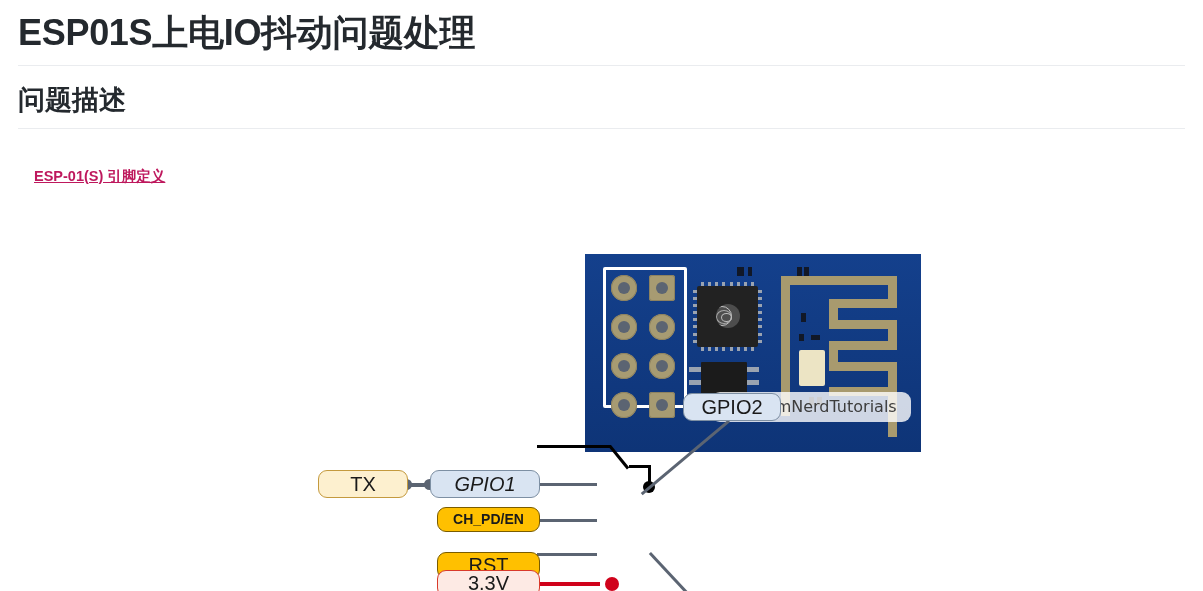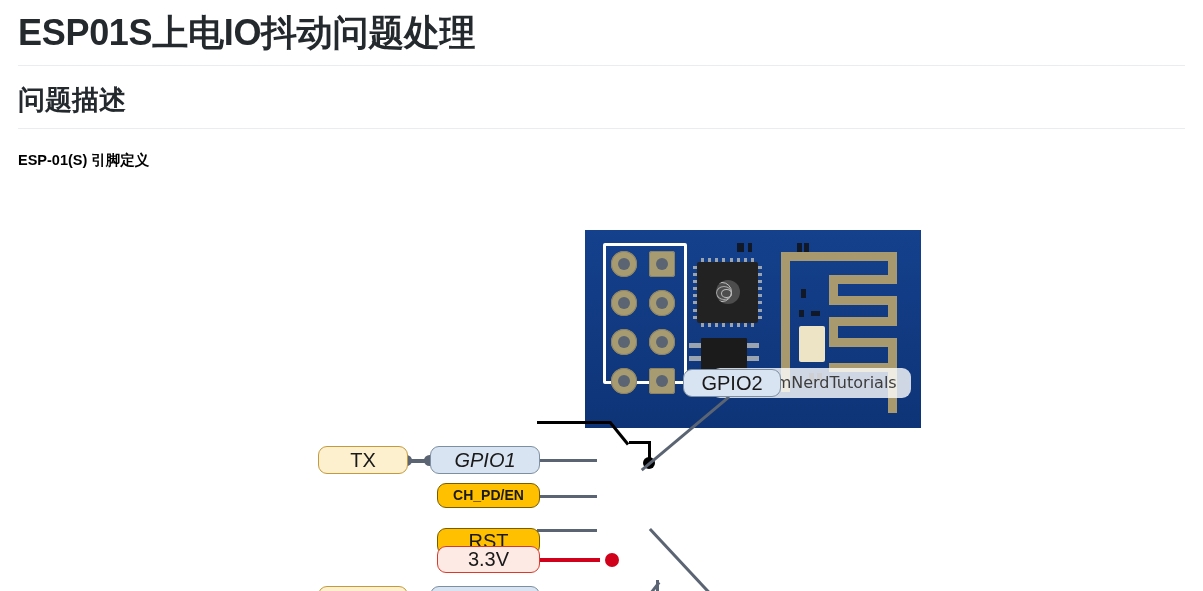--- a/index.html
+++ b/index.html
@@ -32,23 +32,24 @@
     font-weight: bold;
     line-height: 1.25;
     margin: 0;
     padding: 18px 0 10px 0;
     border-bottom: 1px solid #eaecef;
     color: #24292e;
   }
   p.lead {
     font-size: 14.5px;
     font-weight: bold;
-    margin: 0;
+    margin: 16px;
     padding: 22px 0 0 0;
-    color: #000000;
+    color: #be185d;
+    text-decoration: underline;
   }
 
   
   .diagram {
     position: relative;
     width: 1203px;
     height: 300px;
     margin-left: -18px;
     margin-top: 8px;
   }

